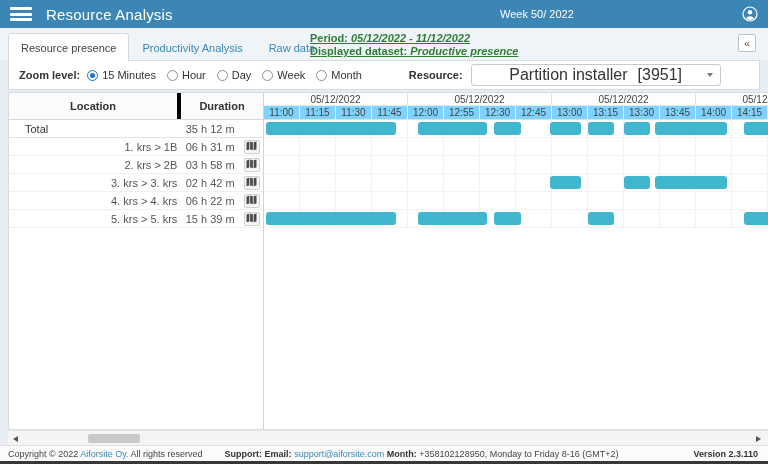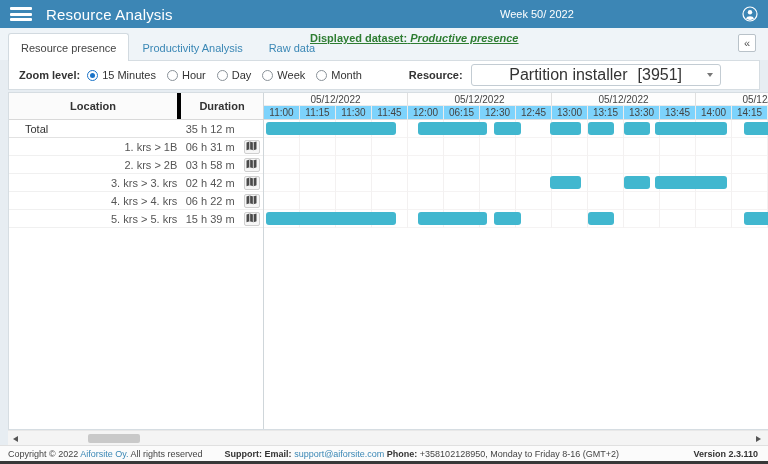--- a/index.html
+++ b/index.html
@@ -105,20 +105,21 @@
     </div>
   </header>
 
   <div class="tabs-row">
     <div class="tab-list">
         <div class="tab active">Resource presence</div>
         <div class="tab">Productivity Analysis</div>
         <div class="tab">Raw data</div>
       </div>
     <div class="period-block">
+      <div class="p-line"><span>Period:</span> <span class="p-val">05/12/2022 - 11/12/2022</span></div>
       <div class="p-line"><span>Displayed dataset:</span> <span class="p-val">Productive presence</span></div>
     </div>
     <button class="collapse-btn">«</button>
   </div>
 
   <div class="toolbar">
     <span class="tb-label">Zoom level:</span>
     <div class="zoom-opts">
         <label class="radio-opt">
           <span class="radio sel"></span>
@@ -228,21 +229,21 @@
           <div class="dcell" style="width: 144px;">05/12/2022</div>
           <div class="dcell" style="width: 144px;">05/12/2022</div>
           <div class="dcell" style="width: 144px;">05/12/2022</div>
         </div>
       <div class="tl-times">
           <div class="tcell">11:00</div>
           <div class="tcell">11:15</div>
           <div class="tcell">11:30</div>
           <div class="tcell">11:45</div>
           <div class="tcell">12:00</div>
-          <div class="tcell">06:15</div>
+          <div class="tcell">12:55</div>
           <div class="tcell">12:30</div>
           <div class="tcell">12:45</div>
           <div class="tcell">13:00</div>
           <div class="tcell">13:15</div>
           <div class="tcell">13:30</div>
           <div class="tcell">13:45</div>
           <div class="tcell">14:00</div>
           <div class="tcell">14:15</div>
         </div>
       <div class="tl-body">
@@ -271,18 +272,18 @@
         <span class="tri-l"></span>
       </div>
     <div class="thumb"></div>
     <div class="scroll-arrow right">
         <span class="tri-r"></span>
       </div>
   </div>
 
   <footer class="footer">
     <span class="f-left"><span>Copyright © 2022</span> <a class="link">Aiforsite Oy.</a> <span>All rights reserved</span></span>
-    <span class="f-mid"><span class="f-bold">Support:</span> <span class="f-bold">Email:</span> <a class="link">support@aiforsite.com</a> <span class="f-bold">Phone:</span> <span>+358102128950, Monday to Friday 8-16 (GMT+2)</span></span>
+    <span class="f-mid"><span class="f-bold">Support:</span> <span class="f-bold">Email:</span> <a class="link">support@aiforsite.com</a> <span class="f-bold">Month:</span> <span>+358102128950, Monday to Friday 8-16 (GMT+2)</span></span>
     <span class="f-version">Version 2.3.110</span>
   </footer>
 
   <div class="bottom-strip"></div>
 </div>
 
 </body></html>

